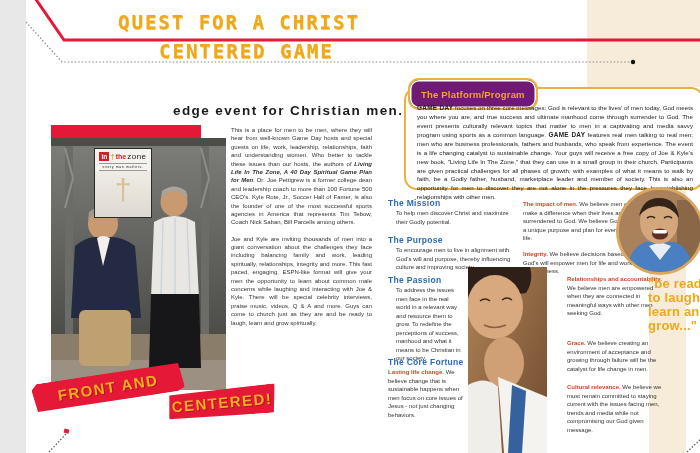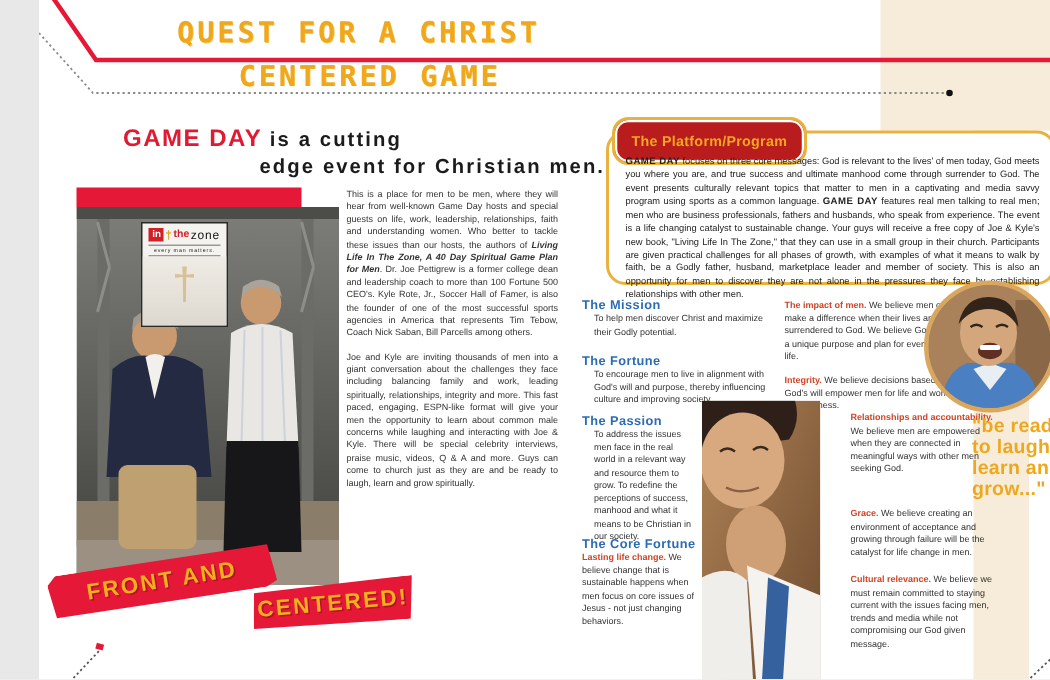--- a/index.html
+++ b/index.html
@@ -55,21 +55,21 @@
     letter-spacing:1.5px;display:flex;align-items:center;justify-content:center;
     font-family:"Liberation Sans",sans-serif;text-shadow:1px 1px 0 #b30f25;}
   .ribbon-a{left:6px;top:373px;width:152px;height:29px;transform:rotate(-9deg);
     clip-path:polygon(0 20%,4% 0,98% 4%,100% 88%,95% 100%,2% 96%);}
   .ribbon-b{left:142px;top:388px;width:108px;height:29px;transform:rotate(-5deg);
     clip-path:polygon(2% 10%,100% 0,97% 100%,0 92%);}
 
   
   .pf-box{left:378px;top:87px;width:300px;height:103px;background:#fff;
     border:2px solid #e9b13e;border-radius:13px;box-sizing:border-box;}
-  .pf-pill{left:382px;top:78px;height:32px;padding:12px 11px;background:#b91c1c;
+  .pf-pill{left:382px;top:78px;height:32px;padding:12px 11px;background:#701a75;
     border:2px solid #e9b13e;border-radius:11px;box-shadow:inset 0 0 0 1.5px #ffffff;
     display:inline-flex;align-items:center;color:#f5a623;font-weight:bold;font-size:9.5px;
     letter-spacing:0.2px;box-sizing:border-box;}
   .pf-text{left:391px;top:103px;width:276px;font-size:6.2px;line-height:1.42;color:#222;
     text-align:justify;}
   .pf-text b{font-size:6.4px;letter-spacing:0.3px;}
 
   
   .sec-h{font-size:8.5px;font-weight:bold;color:#2b6cb5;letter-spacing:0.3px;}
   .sec-b{font-size:6px;line-height:1.42;color:#333;}
@@ -105,23 +105,20 @@
 
   <svg class="abs hdr-svg" width="700" height="80" viewBox="0 0 700 80">
     <polyline points="9,-2 38,40 682,40" fill="none" stroke="#e51937" stroke-width="3"></polyline>
     <circle cx="689" cy="40" r="5.5" fill="#ffffff" stroke="#e51937" stroke-width="3"></circle>
     <polyline points="0,22 36,62 604,62" fill="none" stroke="#8a8a8a" stroke-width="1.2" stroke-dasharray="1.5,2"></polyline>
     <circle cx="607" cy="62" r="2.2" fill="#111111"></circle>
   </svg>
   <div class="abs hdr-title hdr-line1">QUEST FOR A CHRIST</div>
   <div class="abs hdr-title hdr-line2">CENTERED GAME</div>
 
-  <div class="abs lp-head1">
-    <span class="brand">GAME DAY</span><span> is a cutting</span>
-  </div>
   <div class="abs lp-head2">edge event for Christian men.</div>
 
   <div class="abs photo-wrap">
     <svg class="photo-svg" width="175" height="252" viewBox="0 0 175 252">
       <defs>
         <linearGradient id="bgGray" x1="0" y1="0" x2="0" y2="1">
           <stop offset="0" stop-color="#7d7d79"></stop>
           <stop offset="0.6" stop-color="#585854"></stop>
           <stop offset="1" stop-color="#3e3e3a"></stop>
         </linearGradient>
@@ -185,21 +182,21 @@
 
   <div class="abs pf-box"></div>
   <div class="abs pf-pill">The Platform/Program</div>
   <div class="abs pf-text">
     <b>GAME DAY</b><span> focuses on three core messages: God is relevant to the lives' of men today, God meets you where you are, and true success and ultimate manhood come through surrender to God. The event presents culturally relevant topics that matter to men in a captivating and media savvy program using sports as a common language. </span><b>GAME DAY</b><span> features real men talking to real men; men who are business professionals, fathers and husbands, who speak from experience. The event is a life changing catalyst to sustainable change.  Your guys will receive a free copy of Joe &amp; Kyle's new book, "Living Life In The Zone," that they can use in a small group in their church. Participants are given practical challenges for all phases of growth, with examples of what it means to walk by faith, be a Godly father, husband, marketplace leader and member of society.  This is also an opportunity for men to discover they are not alone in the pressures they face by establishing relationships with other men.</span>
   </div>
 
   <div class="abs sec-h mission-h">The Mission</div>
   <div class="abs sec-b mission-b">To help men discover Christ and maximize their Godly potential.</div>
 
-  <div class="abs sec-h purpose-h">The Fortune</div>
+  <div class="abs sec-h purpose-h">The Purpose</div>
   <div class="abs sec-b purpose-b">To encourage men to live in alignment with God's will and purpose, thereby influencing culture and improving society.</div>
 
   <div class="abs sec-h passion-h">The Passion</div>
   <div class="abs sec-b passion-b">To address the issues men face in the real world in a relevant way and resource them to grow. To redefine the perceptions of success, manhood and what it means to be Christian in our society.</div>
 
   <div class="abs sec-h core-h">The Core Fortune</div>
   <div class="abs sec-b core-b">
     <span class="lead">Lasting life change.</span><span> We believe change that is sustainable happens when men focus on core issues of Jesus - not just changing behaviors.</span>
   </div>
 

